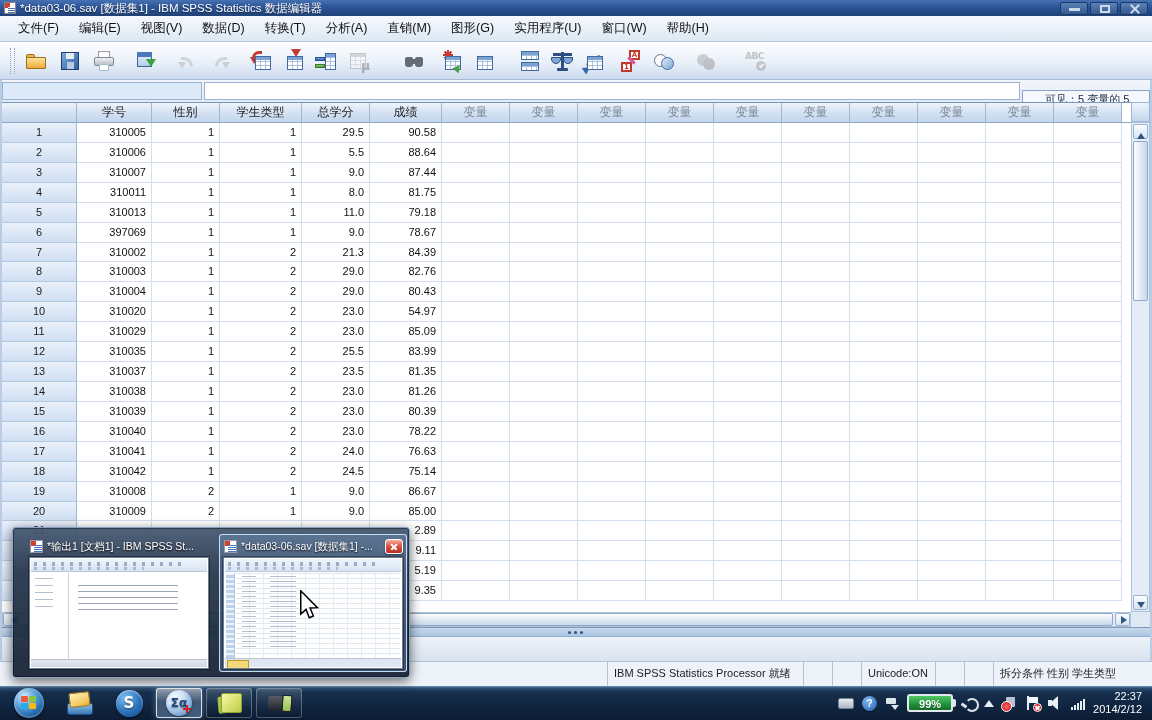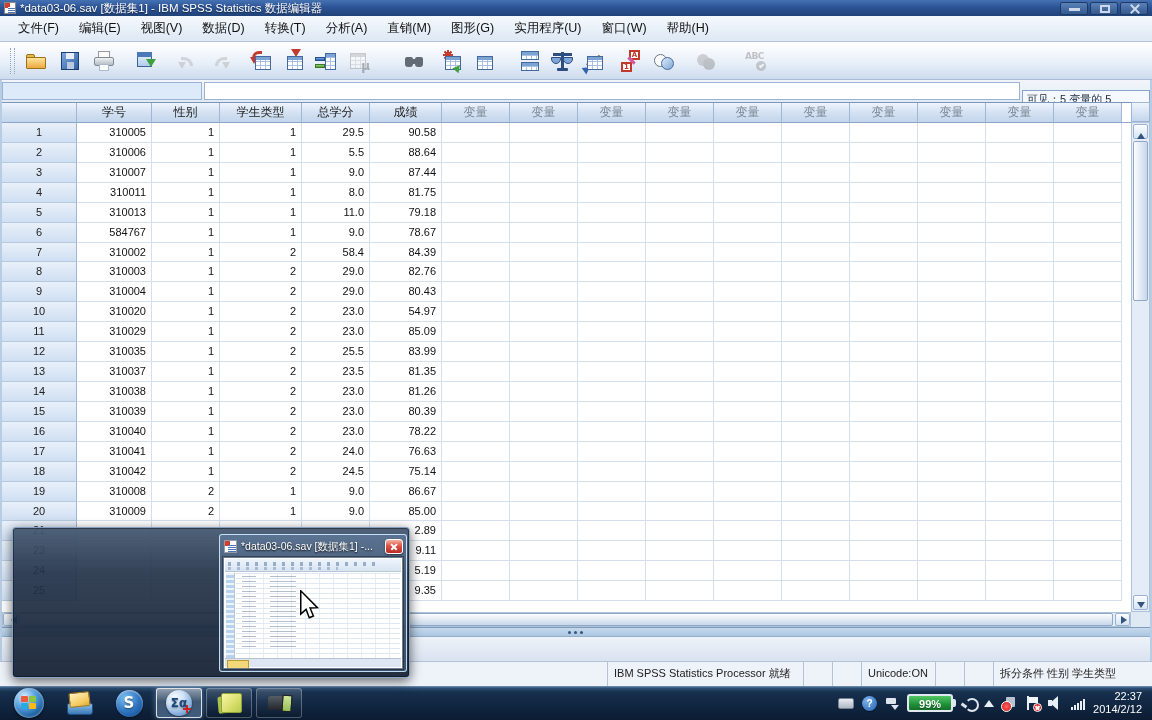--- a/index.html
+++ b/index.html
@@ -101,21 +101,21 @@
   .ic-showall b{left:9px;top:9px;width:12px;height:12px;background:#848c96;border-radius:50%}
   .ic-spell .glyph{left:1px;top:2px;font-size:9px;font-weight:bold;letter-spacing:-.5px;color:#7e8690}
   .ic-spell b{left:12px;top:12px;width:10px;height:10px;background:#8f97a1;border-radius:50%}
   .ic-spell u{left:15px;top:15px;width:5px;height:3px;border-left:2px solid #fff;border-bottom:2px solid #fff;transform:rotate(-45deg)}
 
   
   .editrow{position:absolute;left:0;top:80px;width:1152px;height:22px;background:linear-gradient(#f2f6fb,#e2eaf4)}
   .cellref{position:absolute;left:2px;top:2px;width:200px;height:18px;background:#ddeafa;border:1px solid #9ab2d4}
   .celledit{position:absolute;left:204px;top:2px;width:816px;height:18px;background:#fff;border:1px solid #9ab2d4;font-size:11px;padding:1px 4px}
   .visinfo{position:absolute;right:2px;top:10px;width:128px;height:18px;background:#f5f9ff;border:1px solid #8aa4c8;
-    font-size:11px;color:#1a2a3a;line-height:16px;padding:0 4px;white-space:nowrap}
+    font-size:11px;color:#1a2a3a;line-height:16px;padding:0 22px;white-space:nowrap}
 
   
   .frame-left{position:absolute;left:0;top:80px;width:2px;height:581px;background:#b8cde4}
   .frame-right{position:absolute;left:1150px;top:80px;width:2px;height:581px;background:#b8cde4}
   .gridwrap{position:absolute;left:2px;top:102px;width:1129px;height:510px;overflow:hidden;background:#fff;border-top:1px solid #7a96b8}
   .g-hrow{display:flex;height:20px}
   .g-h{flex:0 0 auto;background:linear-gradient(#eef4fc,#d2e0f2 55%,#c3d6ec);border-right:1px solid #9fb6d4;border-bottom:1px solid #8ba6c8;
     font-size:12px;color:#222;text-align:center;line-height:19px;overflow:hidden;white-space:nowrap}
   .g-h.empty{color:#7b8794}
   .g-h.fill{background:#fff;border-right:none;border-bottom:1px solid #8ba6c8}
@@ -548,21 +548,21 @@
         <div class="g-c" style="width: 68px;"></div>
         <div class="g-c" style="width: 68px;"></div>
         <div class="g-c" style="width: 68px;"></div>
         <div class="g-c" style="width: 68px;"></div>
         <div class="g-c" style="width: 68px;"></div>
         <div class="g-c" style="width: 68px;"></div>
         <div class="g-c fill" style="width: 11px;"></div>
       </div>
       <div class="g-row">
         <div class="g-rn" style="width: 75px;">6</div>
-        <div class="g-c" style="width: 75px;">584767</div>
+        <div class="g-c" style="width: 75px;">397069</div>
         <div class="g-c" style="width: 68px;">1</div>
         <div class="g-c" style="width: 82px;">1</div>
         <div class="g-c" style="width: 68px;">9.0</div>
         <div class="g-c" style="width: 72px;">78.67</div>
         <div class="g-c" style="width: 68px;"></div>
         <div class="g-c" style="width: 68px;"></div>
         <div class="g-c" style="width: 68px;"></div>
         <div class="g-c" style="width: 68px;"></div>
         <div class="g-c" style="width: 68px;"></div>
         <div class="g-c" style="width: 68px;"></div>
@@ -570,21 +570,21 @@
         <div class="g-c" style="width: 68px;"></div>
         <div class="g-c" style="width: 68px;"></div>
         <div class="g-c" style="width: 68px;"></div>
         <div class="g-c fill" style="width: 11px;"></div>
       </div>
       <div class="g-row">
         <div class="g-rn" style="width: 75px;">7</div>
         <div class="g-c" style="width: 75px;">310002</div>
         <div class="g-c" style="width: 68px;">1</div>
         <div class="g-c" style="width: 82px;">2</div>
-        <div class="g-c" style="width: 68px;">58.4</div>
+        <div class="g-c" style="width: 68px;">21.3</div>
         <div class="g-c" style="width: 72px;">84.39</div>
         <div class="g-c" style="width: 68px;"></div>
         <div class="g-c" style="width: 68px;"></div>
         <div class="g-c" style="width: 68px;"></div>
         <div class="g-c" style="width: 68px;"></div>
         <div class="g-c" style="width: 68px;"></div>
         <div class="g-c" style="width: 68px;"></div>
         <div class="g-c" style="width: 68px;"></div>
         <div class="g-c" style="width: 68px;"></div>
         <div class="g-c" style="width: 68px;"></div>
@@ -1002,20 +1002,32 @@
           <b style="height:11px"></b>
         </span>
       <span class="tr-clock">
         <span style="display:block">22:37</span>
         <span style="display:block">2014/2/12</span>
       </span>
     </div>
   </div>
 
   <div class="thumb-popup">
+    <div class="thumb thumb1">
+      <div class="thumb-title">
+        <span class="thumb-ic"></span>
+        <span class="tt">*输出1 [文档1] - IBM SPSS St...</span>
+      </div>
+      <div class="thumb-preview">
+        <div class="p-tb"></div>
+        <div class="p-tree"></div>
+        <div class="p-lines"></div>
+        <div class="p-status"></div>
+      </div>
+    </div>
     <div class="thumb thumb2 hovered">
       <div class="thumb-title">
         <span class="thumb-ic"></span>
         <span class="tt">*data03-06.sav [数据集1] -...</span>
         <span class="thumb-close"></span>
       </div>
       <div class="thumb-preview">
         <div class="p-tb"></div>
         <div class="p-rn"></div>
         <div class="p-gd"></div>

